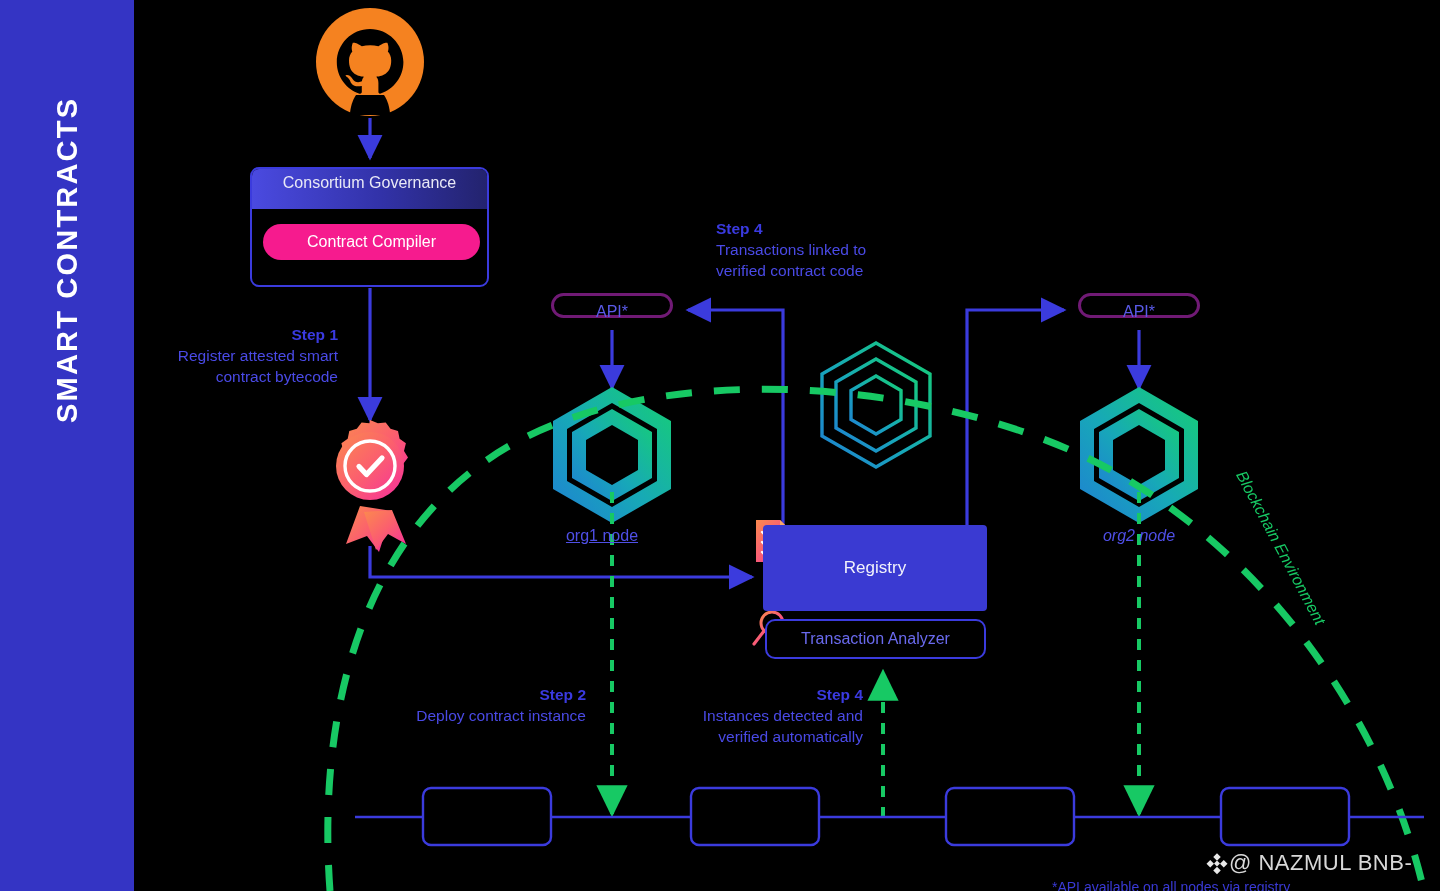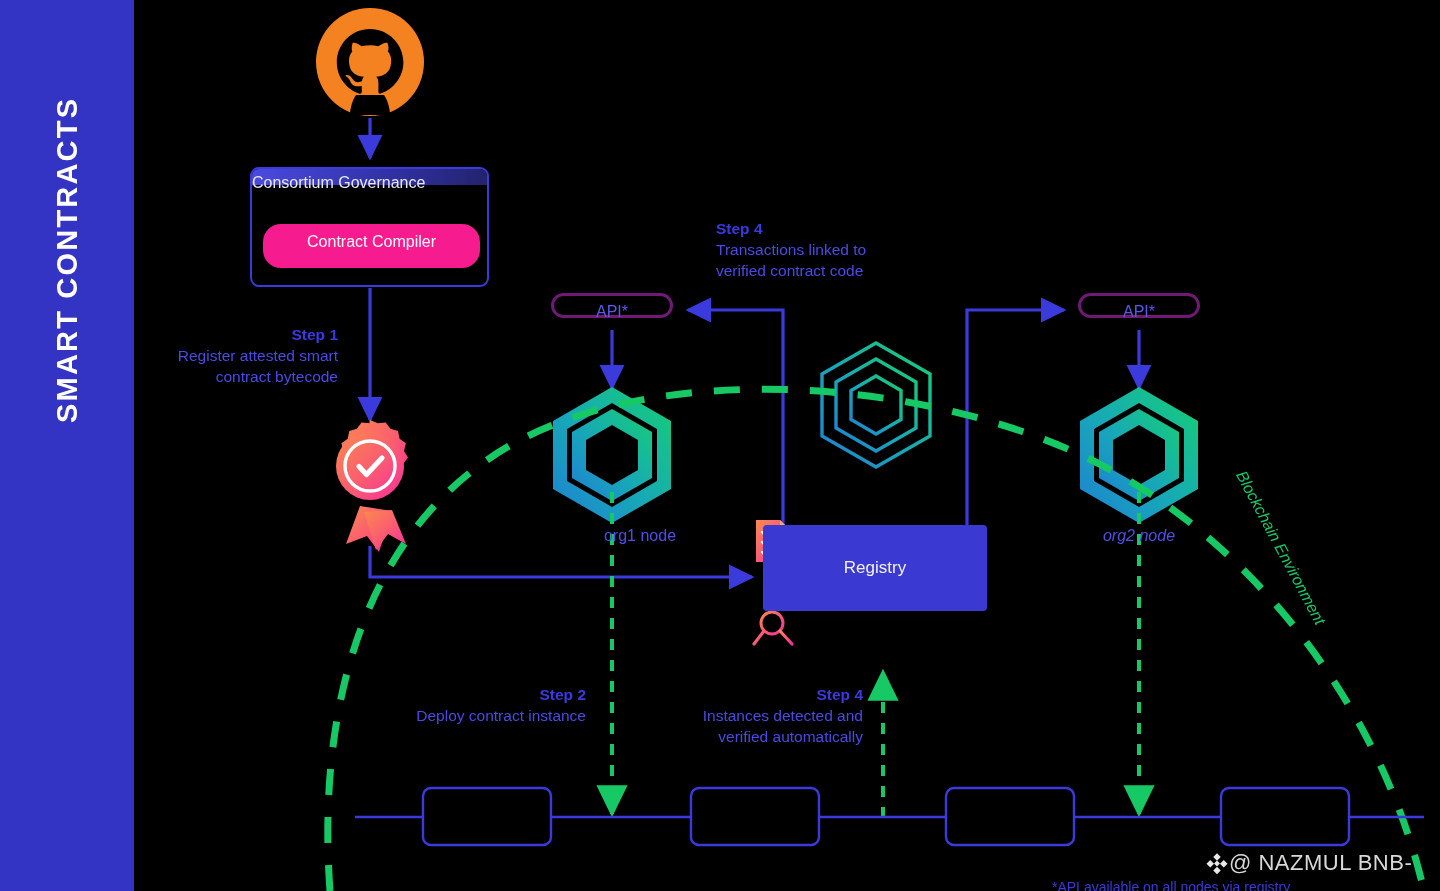--- a/index.html
+++ b/index.html
@@ -27,26 +27,26 @@
 
   svg.layer { position: absolute; left: 0; top: 0; width: 1440px; height: 891px; pointer-events: none; }
 
   
   .gov-box {
     position: absolute; left: 250px; top: 167px; width: 239px; height: 120px;
     border: 2px solid #3b3bdd; border-radius: 9px; overflow: hidden;
     background: #000;
   }
   .gov-header {
-    height: 16px; line-height: 28px; 
+    height: 40px; line-height: 28px; text-align: center;
     background: linear-gradient(90deg, #4a4ae0 0%, #3232a8 55%, #23236e 100%);
     color: #e9e9f6; font-size: 16px;
   }
   .gov-pill {
-    position: absolute; left: 11px; top: 55px; width: 217px; height: 44px;
+    position: absolute; left: 11px; top: 55px; width: 217px; height: 36px;
     border-radius: 18px; background: #f61b8e;
     color: #ffffff; font-size: 16px; text-align: center; line-height: 36px;
   }
 
   .api-pill {
     position: absolute; width: 122px; height: 25px; border-radius: 18px;
     border: 3px solid #701a75; background: #000;
     color: #5a5ae8; font-size: 16px; text-align: center; line-height: 32px;
   }
   #api-left  { left: 551px; top: 293px; }
@@ -236,22 +236,25 @@
     <div class="gov-header">Consortium Governance</div>
     <div class="gov-pill">Contract Compiler</div>
   </div>
 
   <div class="api-pill" id="api-left">API*</div>
   <div class="api-pill" id="api-right">API*</div>
 
   <div class="registry-box">
     <span>Registry</span>
   </div>
-
-  <div class="node-label" style="left:560px; top:527px;">org1 node</div>
+  <div class="analyzer-box">
+    <span>Transaction Analyzer</span>
+  </div>
+
+  <div class="node-label" style="left:522px; top:527px;text-decoration:underline;">org1 node</div>
   <div class="node-label" style="left:1059px; top:527px;font-style:italic;">org2 node</div>
 
   <div class="step right-al" style="left:150px; top:324px; width:188px;">
     <b>Step 1</b>
     <span>Register attested smart</span><br>
     <span>contract bytecode</span>
   </div>
 
   <div class="step right-al" style="left:380px; top:684px; width:206px;">
     <b>Step 2</b>

